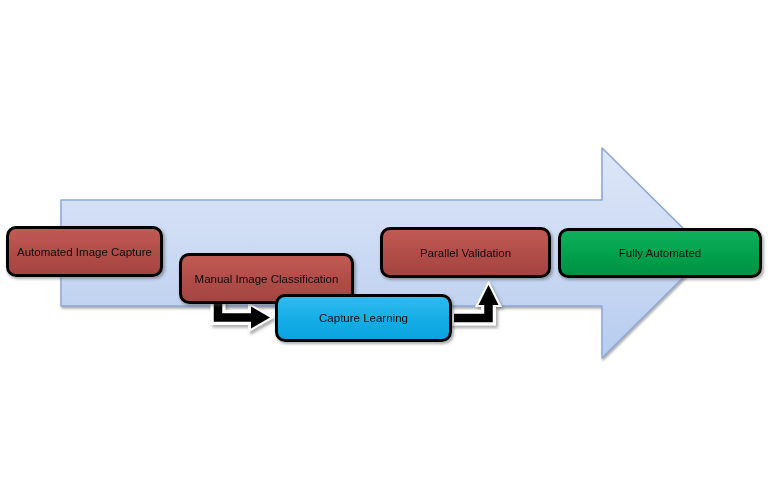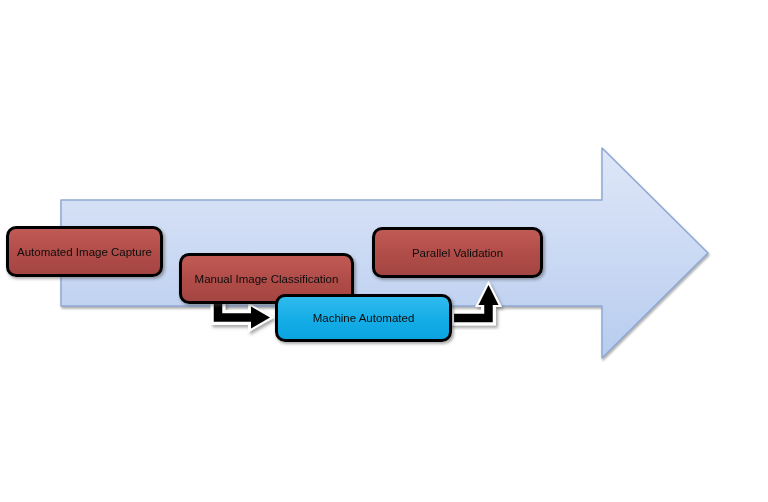--- a/index.html
+++ b/index.html
@@ -28,21 +28,21 @@
     font-size: 11.5px;
     color: #0d0d0d;
     box-shadow: 1.5px 2px 3px rgba(70,70,70,0.45);
   }
   .step-red   { background: linear-gradient(180deg, #c05a55 0%, #b04c48 55%, #a44542 100%); }
   .step-green { background: linear-gradient(180deg, #10b05c 0%, #00a04d 55%, #009244 100%); }
   .step-cyan  { background: linear-gradient(180deg, #2fbbee 0%, #14ade6 55%, #0aa3e0 100%); }
 
   .step-1 { left: 6px;   top: 226px; width: 157px; height: 51px; }
   .step-2 { left: 179px; top: 225px; width: 175px; height: 51px; margin-top: 28px; }
-  .step-3 { left: 372px; top: 227px; width: 171px; height: 51px; }
+  .step-3 { left: 380px; top: 227px; width: 171px; height: 51px; }
   .step-4 { left: 558px; top: 228px; width: 204px; height: 50px; }
   .step-ml { left: 275px; top: 294px; width: 177px; height: 48px; }
 </style>
 </head>
 <body>
 
 <div class="canvas">
 
   <svg class="diagram-svg" width="768" height="502" viewBox="0 0 768 502" xmlns="http://www.w3.org/2000/svg">
     <defs>
@@ -80,18 +80,21 @@
   </div>
 
   <div class="step step-red step-2">
     <span>Manual Image Classification</span>
   </div>
 
   <div class="step step-red step-3">
     <span>Parallel Validation</span>
   </div>
 
+  <div class="step step-green step-4">
+    <span>Fully Automated</span>
+  </div>
 
   <div class="step step-cyan step-ml">
-    <span>Machine Automated</span>
+    <span>Capture Learning</span>
   </div>
 
 </div>
 
 </body></html>

